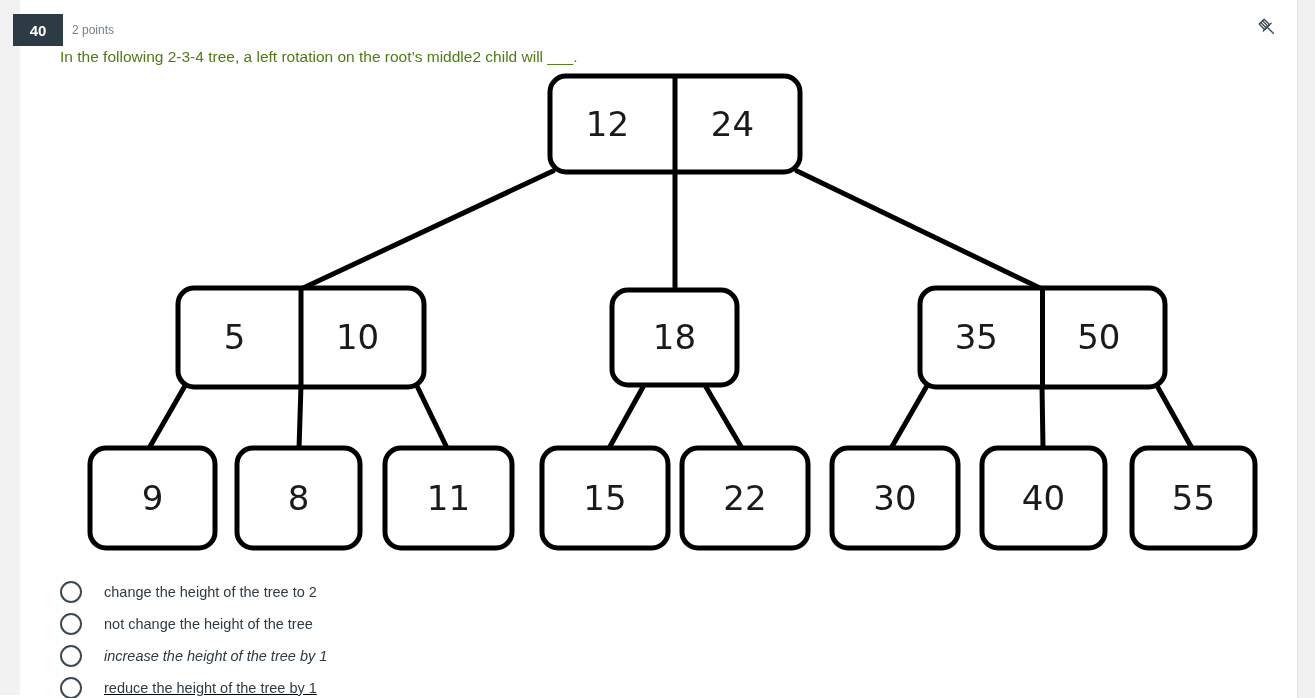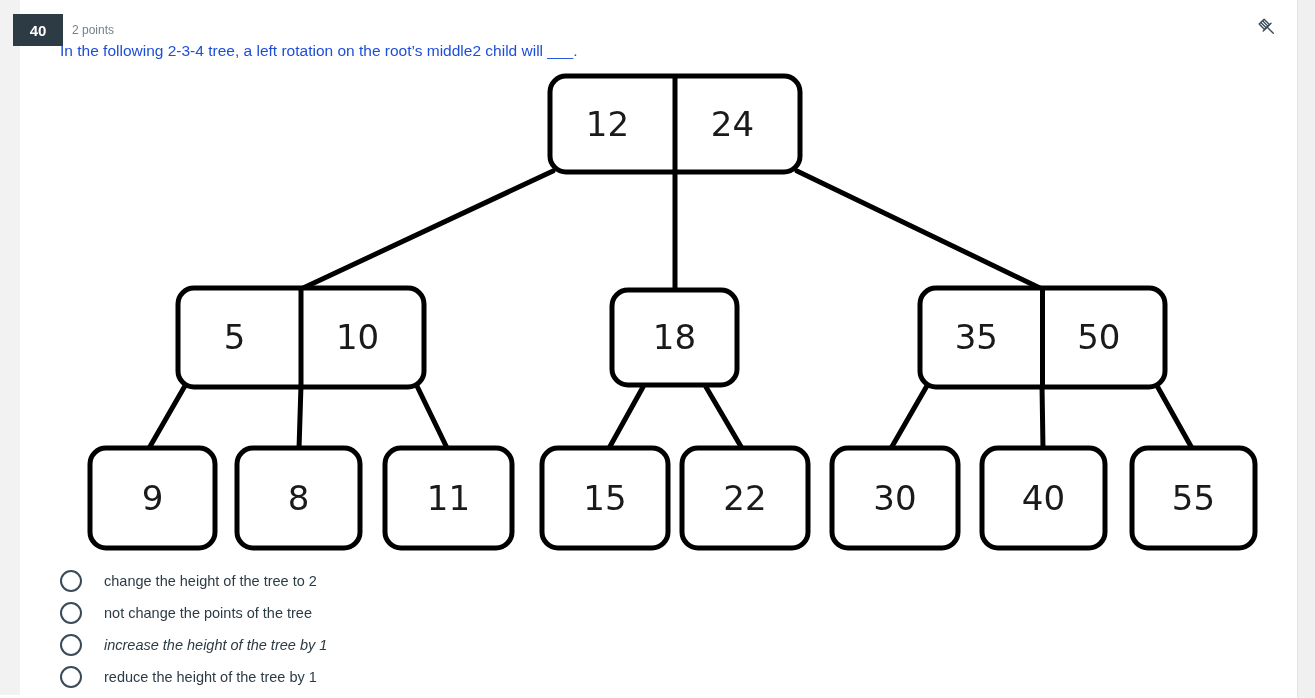--- a/index.html
+++ b/index.html
@@ -8,25 +8,25 @@
     background:#ffffff;font-family:"Liberation Sans",sans-serif;
   }
   .left-strip{position:absolute;left:0;top:0;width:20px;height:695px;background:#f2f2f2;}
   .right-strip{position:absolute;left:1297px;top:0;width:18px;height:698px;background:#f0f0f0;border-left:1px solid #e4e4e4;box-sizing:border-box;}
   .q-badge{
     position:absolute;left:13px;top:14px;width:50px;height:32px;background:#2d3b45;
     color:#ffffff;font-size:15px;font-weight:bold;display:flex;align-items:center;justify-content:center;
   }
   .points{position:absolute;left:72px;top:23px;font-size:12px;color:#73818c;}
   .pin{position:absolute;left:1256px;top:16px;width:24px;height:24px;}
-  .question-text{position:absolute;left:60px;top:42px;font-size:15.5px;color:#1d4ed8;white-space:nowrap;}
+  .question-text{position:absolute;left:60px;top:48px;font-size:15.5px;color:#4d7c0f;white-space:nowrap;}
   .tree-svg{position:absolute;left:0;top:0;width:1315px;height:698px;}
   .tree-svg text{font-family:"DejaVu Sans","Liberation Sans",sans-serif;}
-  .option-row{position:absolute;left:60px;display:flex;align-items:center;}
-  .opt1{top:570px;}.opt2{top:602px;}.opt3{top:634px;font-style:italic;}.opt4{top:666px;}
+  .option-row{position:absolute;left:60px;display:flex;align-items:center;margin-top:11px;}
+  .opt1{top:570px;}.opt2{top:602px;}.opt3{top:634px;font-style:italic;}.opt4{top:666px;text-decoration:underline;}
   .radio{
     width:22px;height:22px;border:2.4px solid #394b58;border-radius:50%;
     box-sizing:border-box;background:#ffffff;flex:0 0 auto;cursor:pointer;
   }
   .option-label{margin-left:22px;font-size:14.5px;color:#2d3b45;white-space:nowrap;}
 </style>
 </head>
 <body>
 
 <div class="left-strip"></div>
@@ -94,21 +94,21 @@
     <rect x="1132" y="448" width="123" height="100" rx="16" fill="#ffffff" stroke="#000000" stroke-width="5"></rect>
     <text x="1193.5" y="509.9" text-anchor="middle" font-size="34" fill="#1a1a1a">55</text>
   </svg>
 
 <div class="option-row opt1">
   <div class="radio" role="radio" aria-checked="false"></div>
   <div class="option-label">change the height of the tree to 2</div>
 </div>
 <div class="option-row opt2">
   <div class="radio" role="radio" aria-checked="false"></div>
-  <div class="option-label">not change the points of the tree</div>
+  <div class="option-label">not change the height of the tree</div>
 </div>
 <div class="option-row opt3">
   <div class="radio" role="radio" aria-checked="false"></div>
   <div class="option-label">increase the height of the tree by 1</div>
 </div>
 <div class="option-row opt4">
   <div class="radio" role="radio" aria-checked="false"></div>
   <div class="option-label">reduce the height of the tree by 1</div>
 </div>
 

